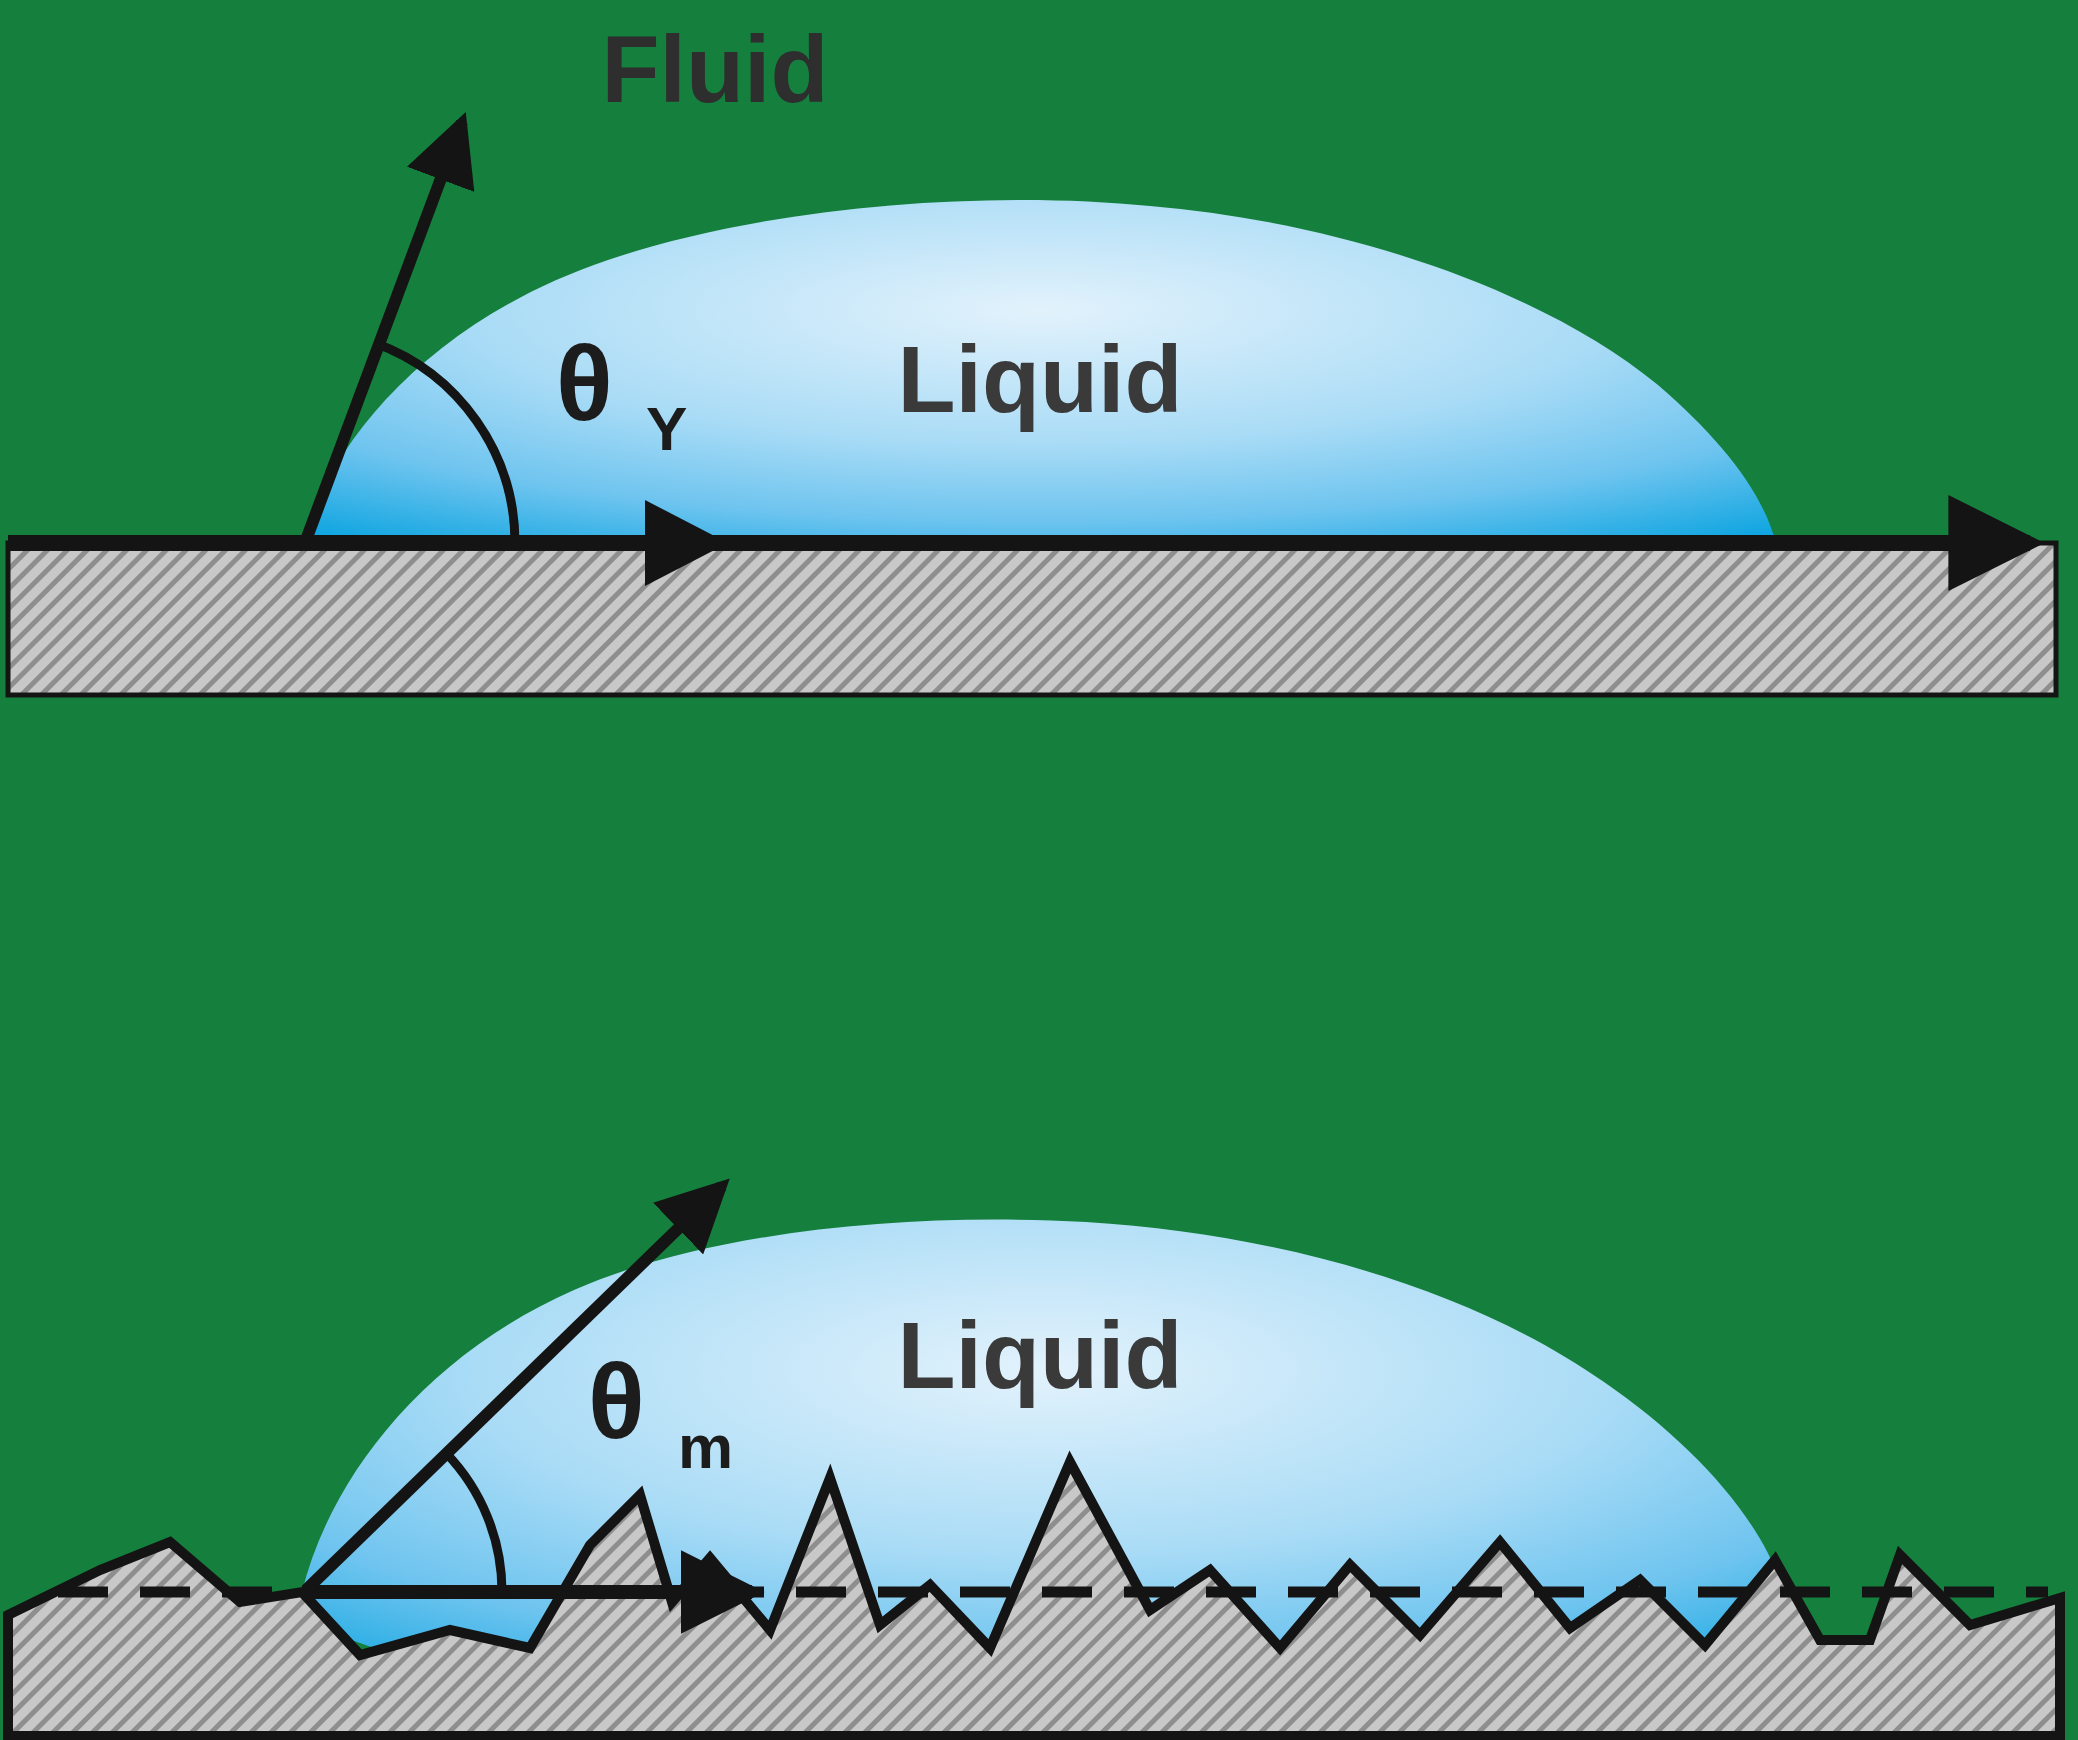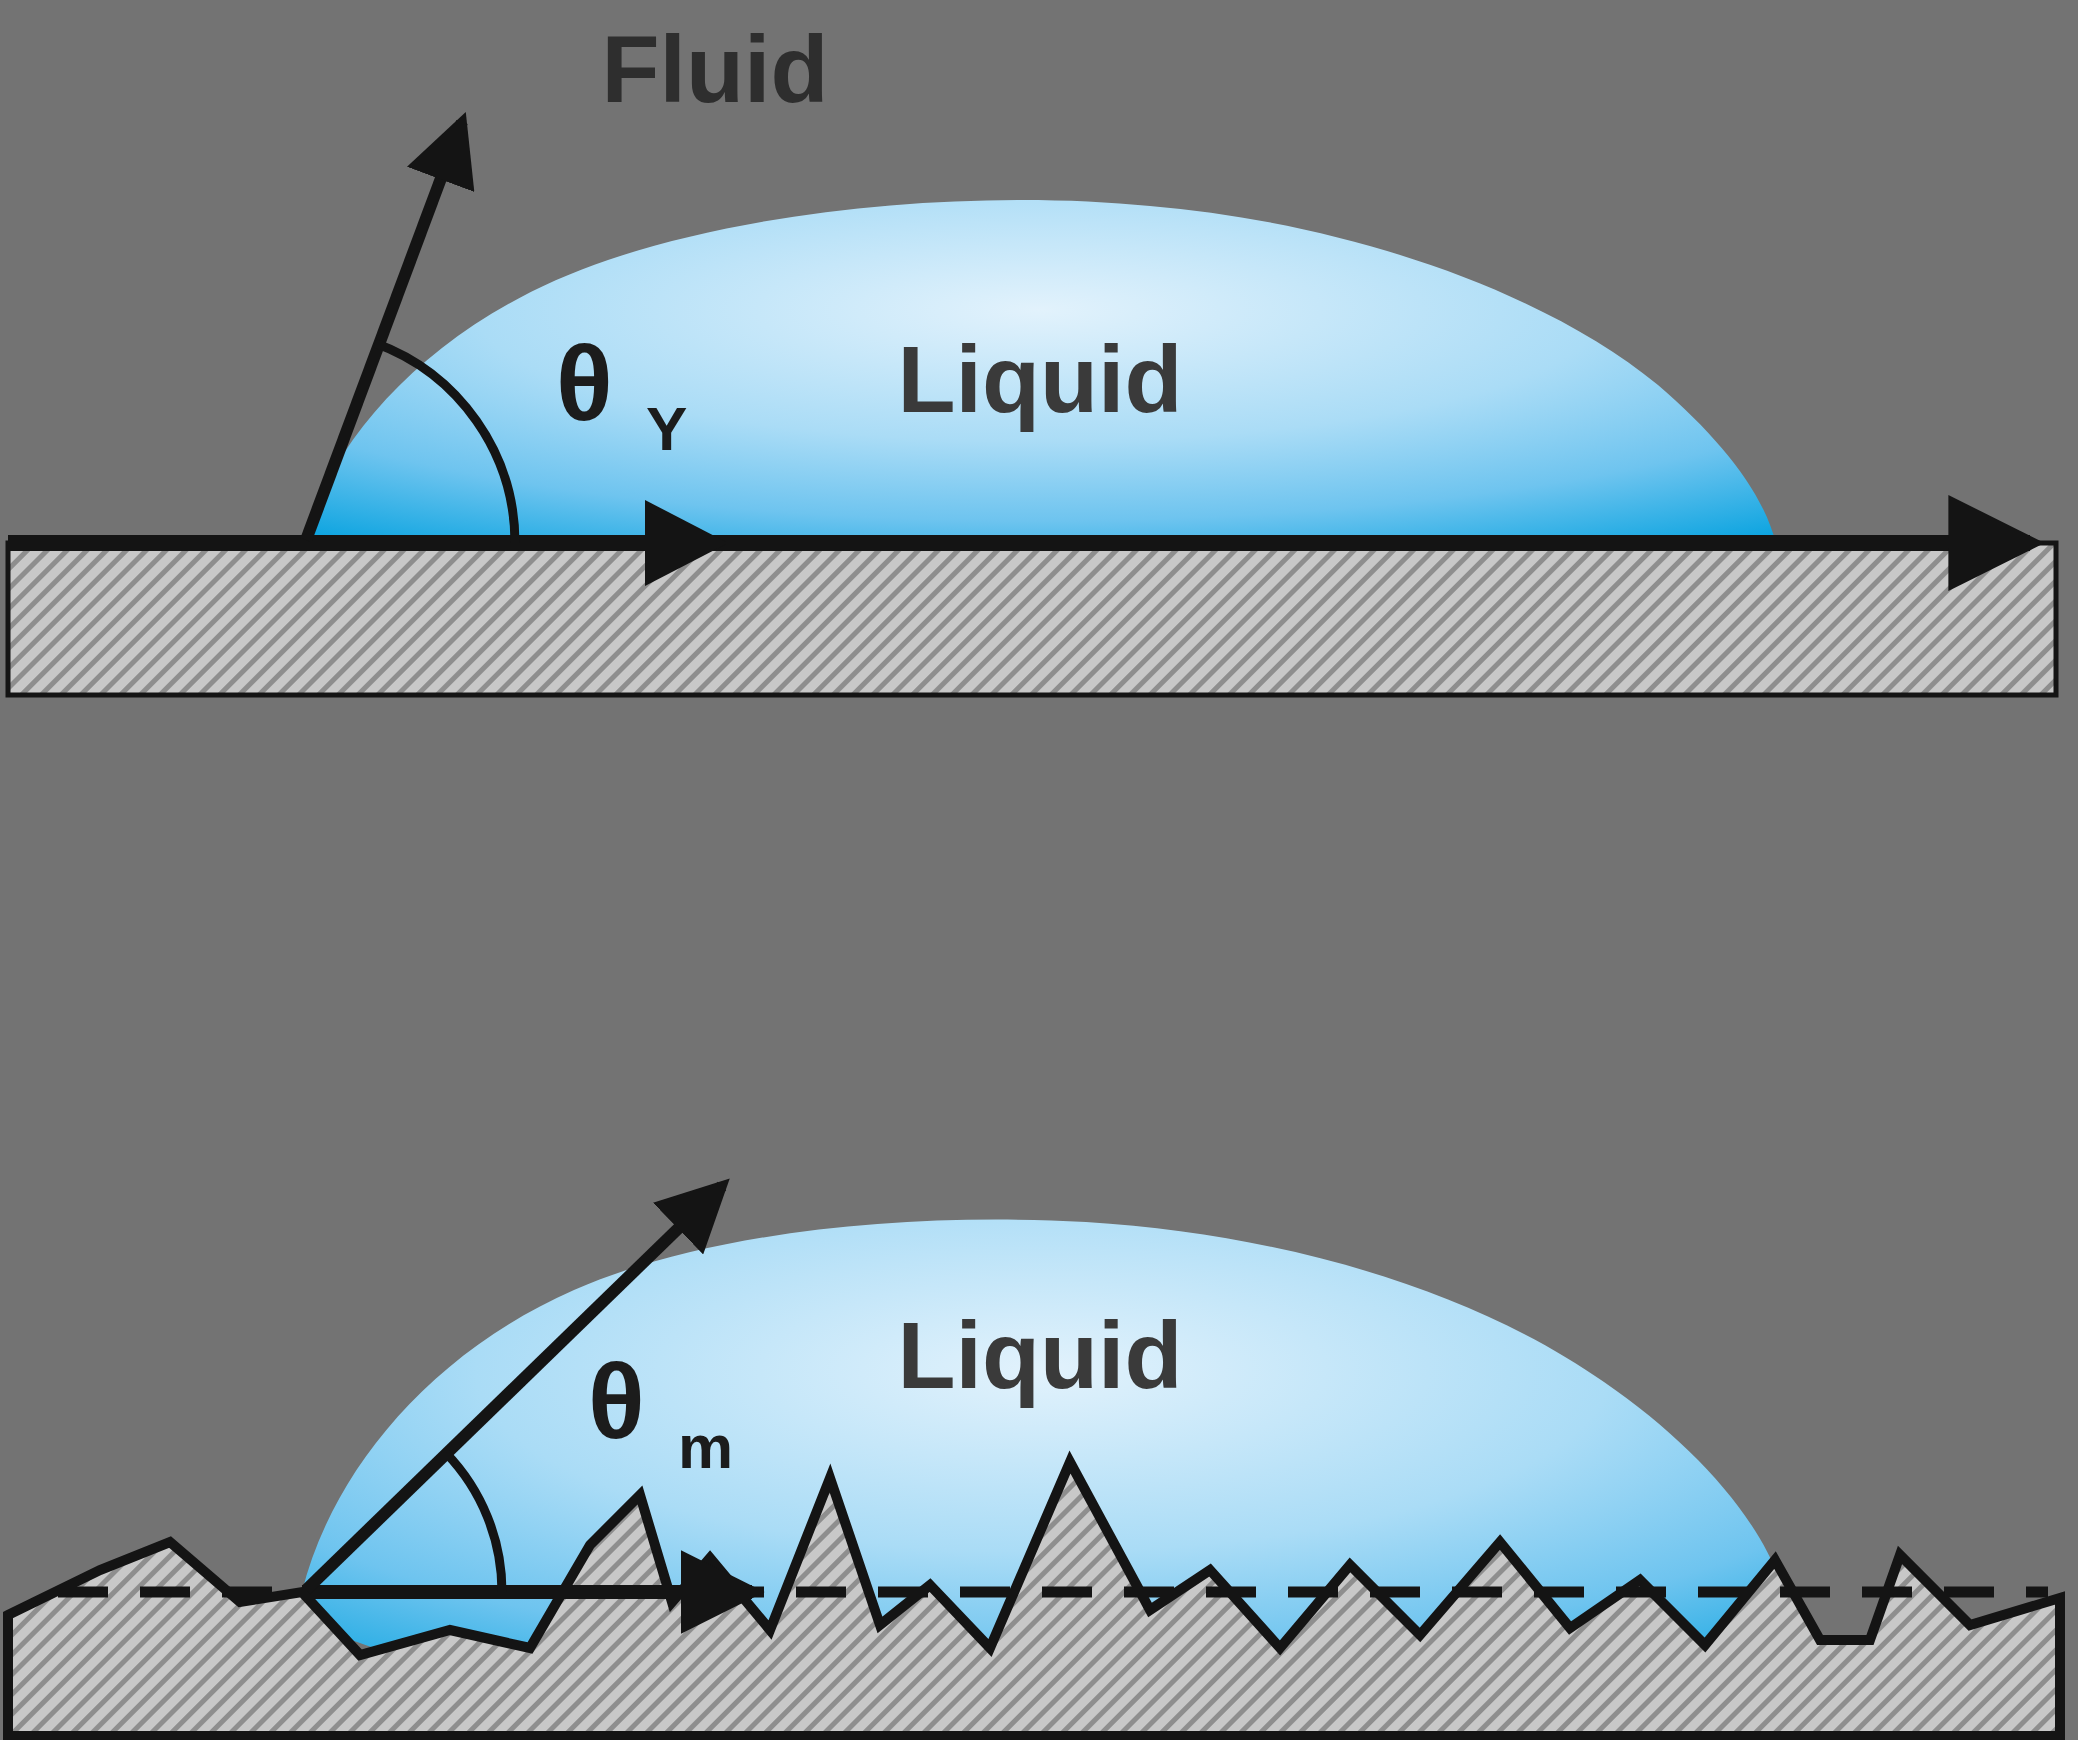--- a/index.html
+++ b/index.html
@@ -4,21 +4,21 @@
 <style>
   html, body {
     margin: 0;
     padding: 0;
     background: #ffffff;
   }
   .canvas {
     position: relative;
     width: 2078px;
     height: 1740px;
-    background: #737373;
+    background: #15803d;
     overflow: hidden;
   }
   svg {
     display: block;
   }
   svg text {
     font-family: "Liberation Sans", sans-serif;
     font-weight: 700;
   }
 </style>

